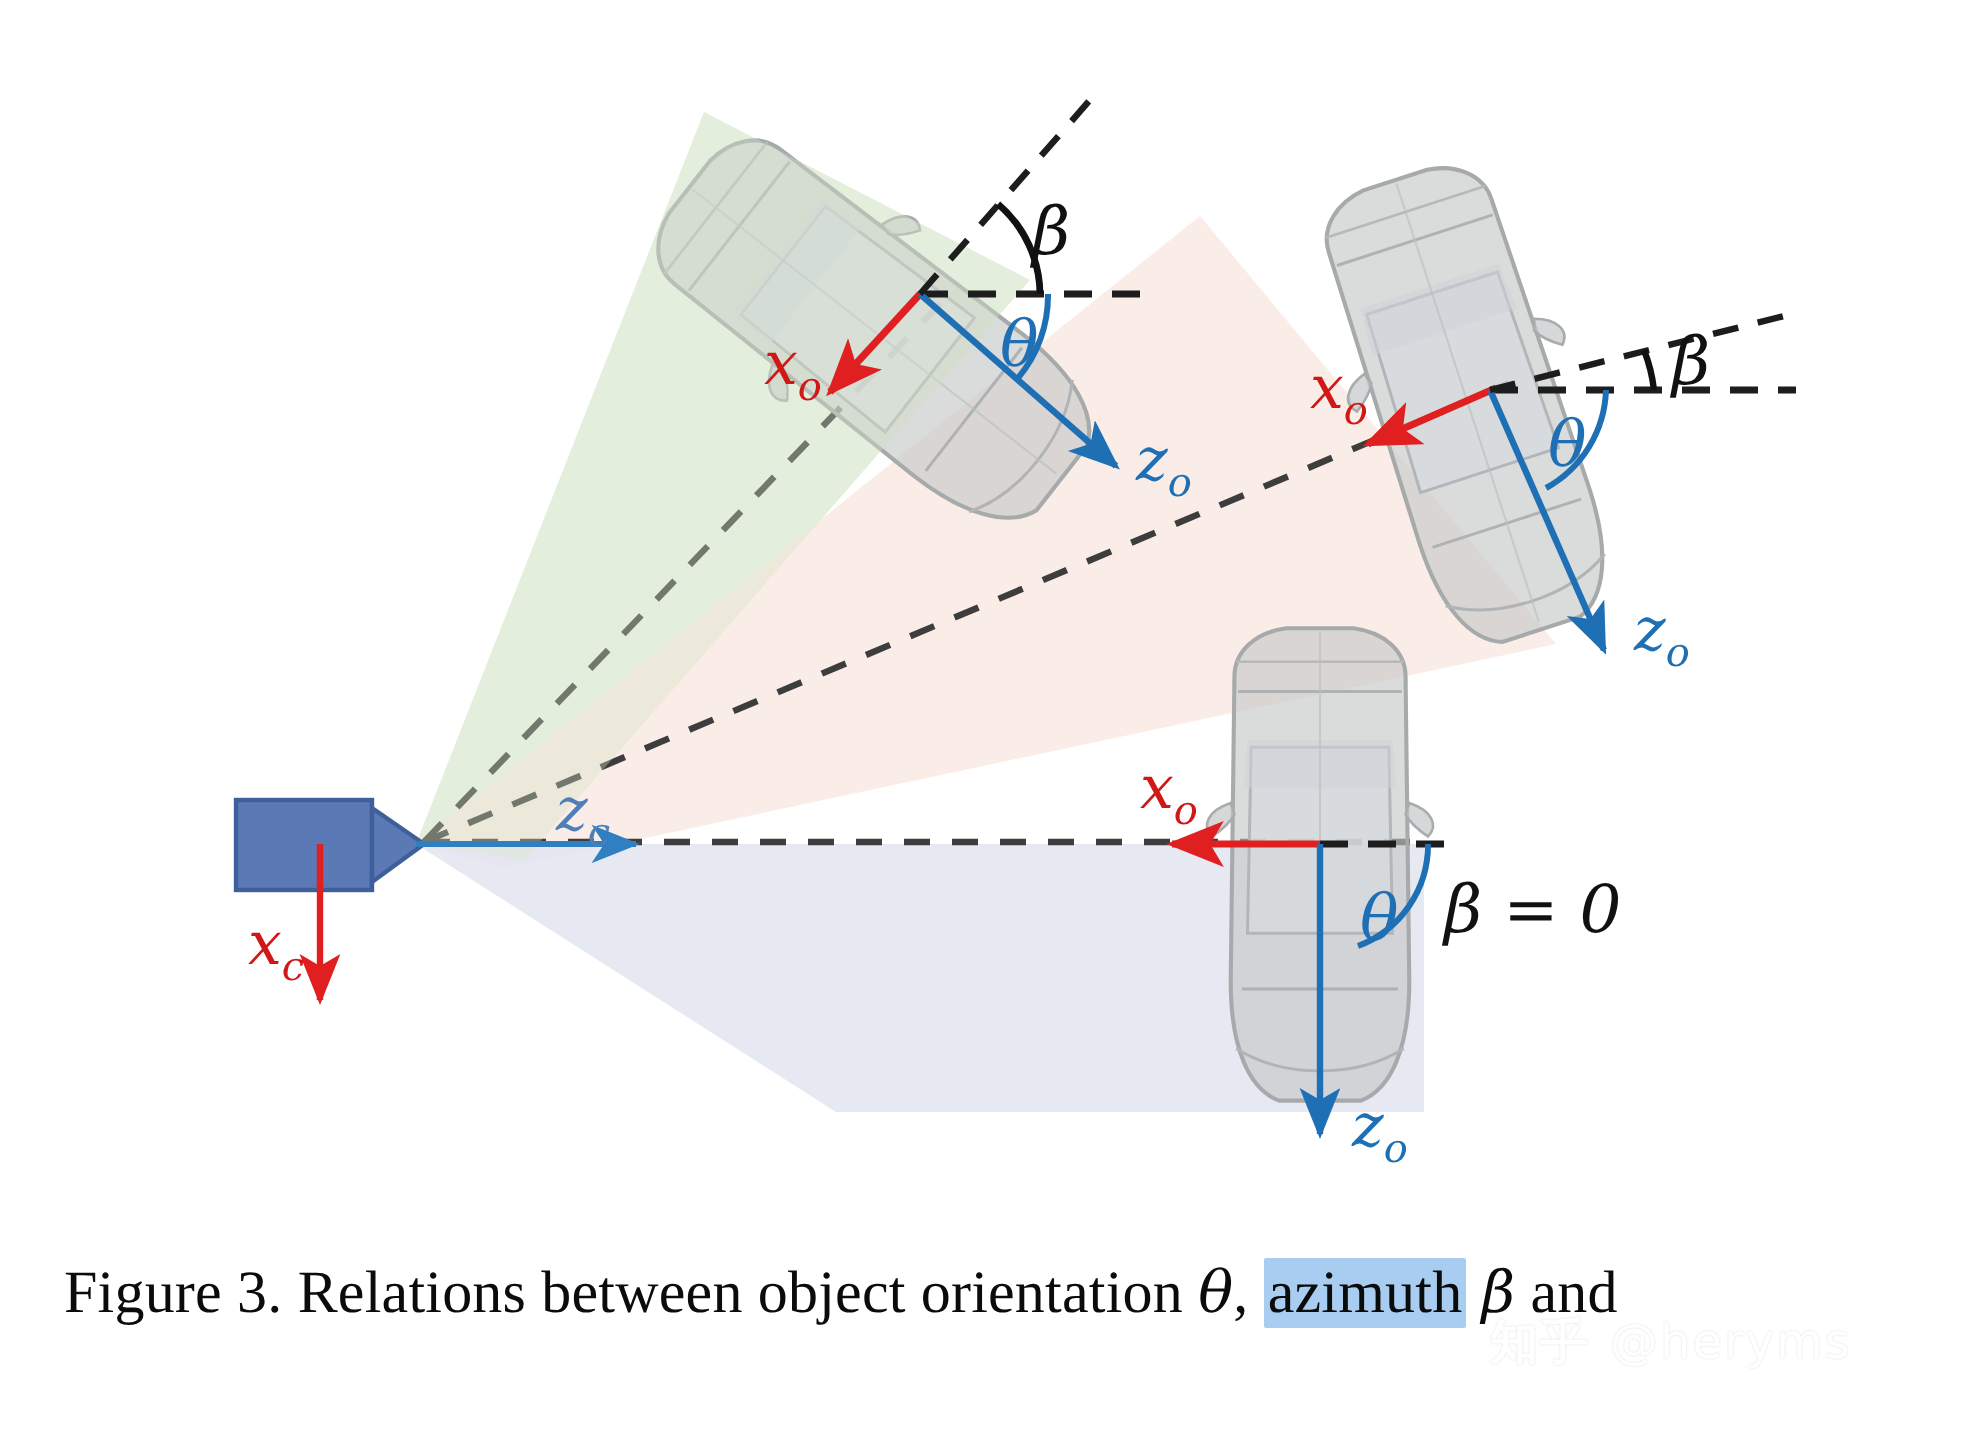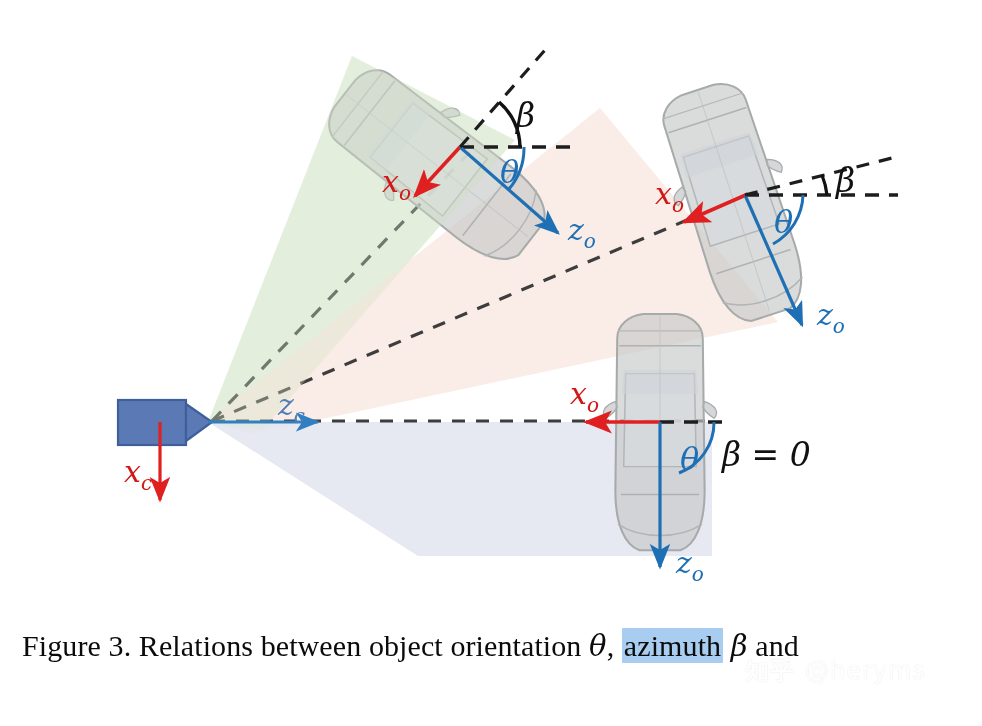--- a/index.html
+++ b/index.html
@@ -30,21 +30,21 @@
   #figure-canvas svg {
     display: block;
   }
   .caption-area {
     position: absolute;
     left: 0;
     top: 612px;
     width: 808px;
     height: 114px;
     box-sizing: border-box;
-    padding: 14px 22px 0 22px;
+    padding: 14px 22px 0 32px;
   }
   .caption-text {
     font-family: "Liberation Serif", serif;
     font-size: 30px;
     line-height: 40px;
     color: #0b0b0b;
     letter-spacing: 0.1px;
     text-align: left;
     white-space: nowrap;
   }

